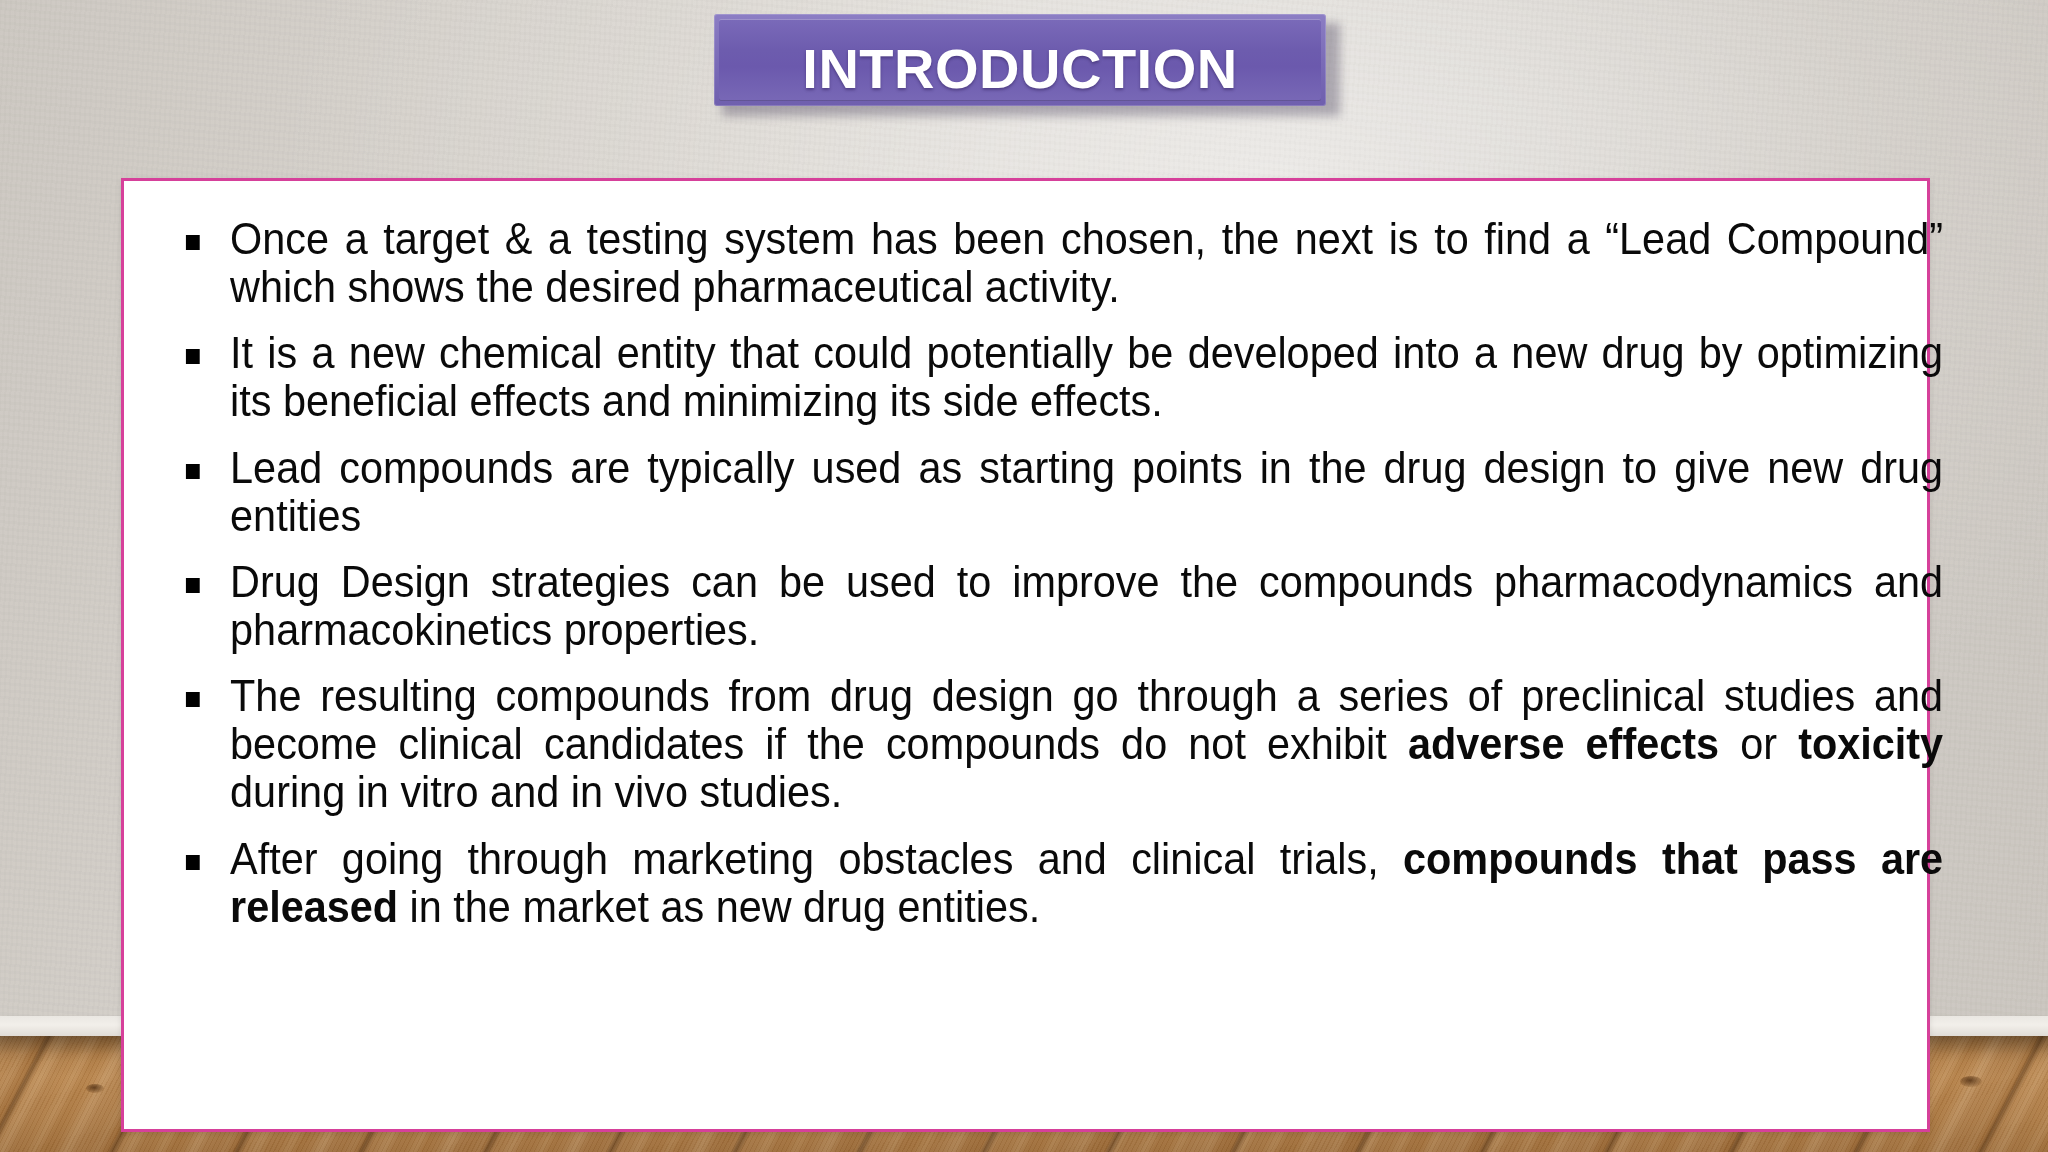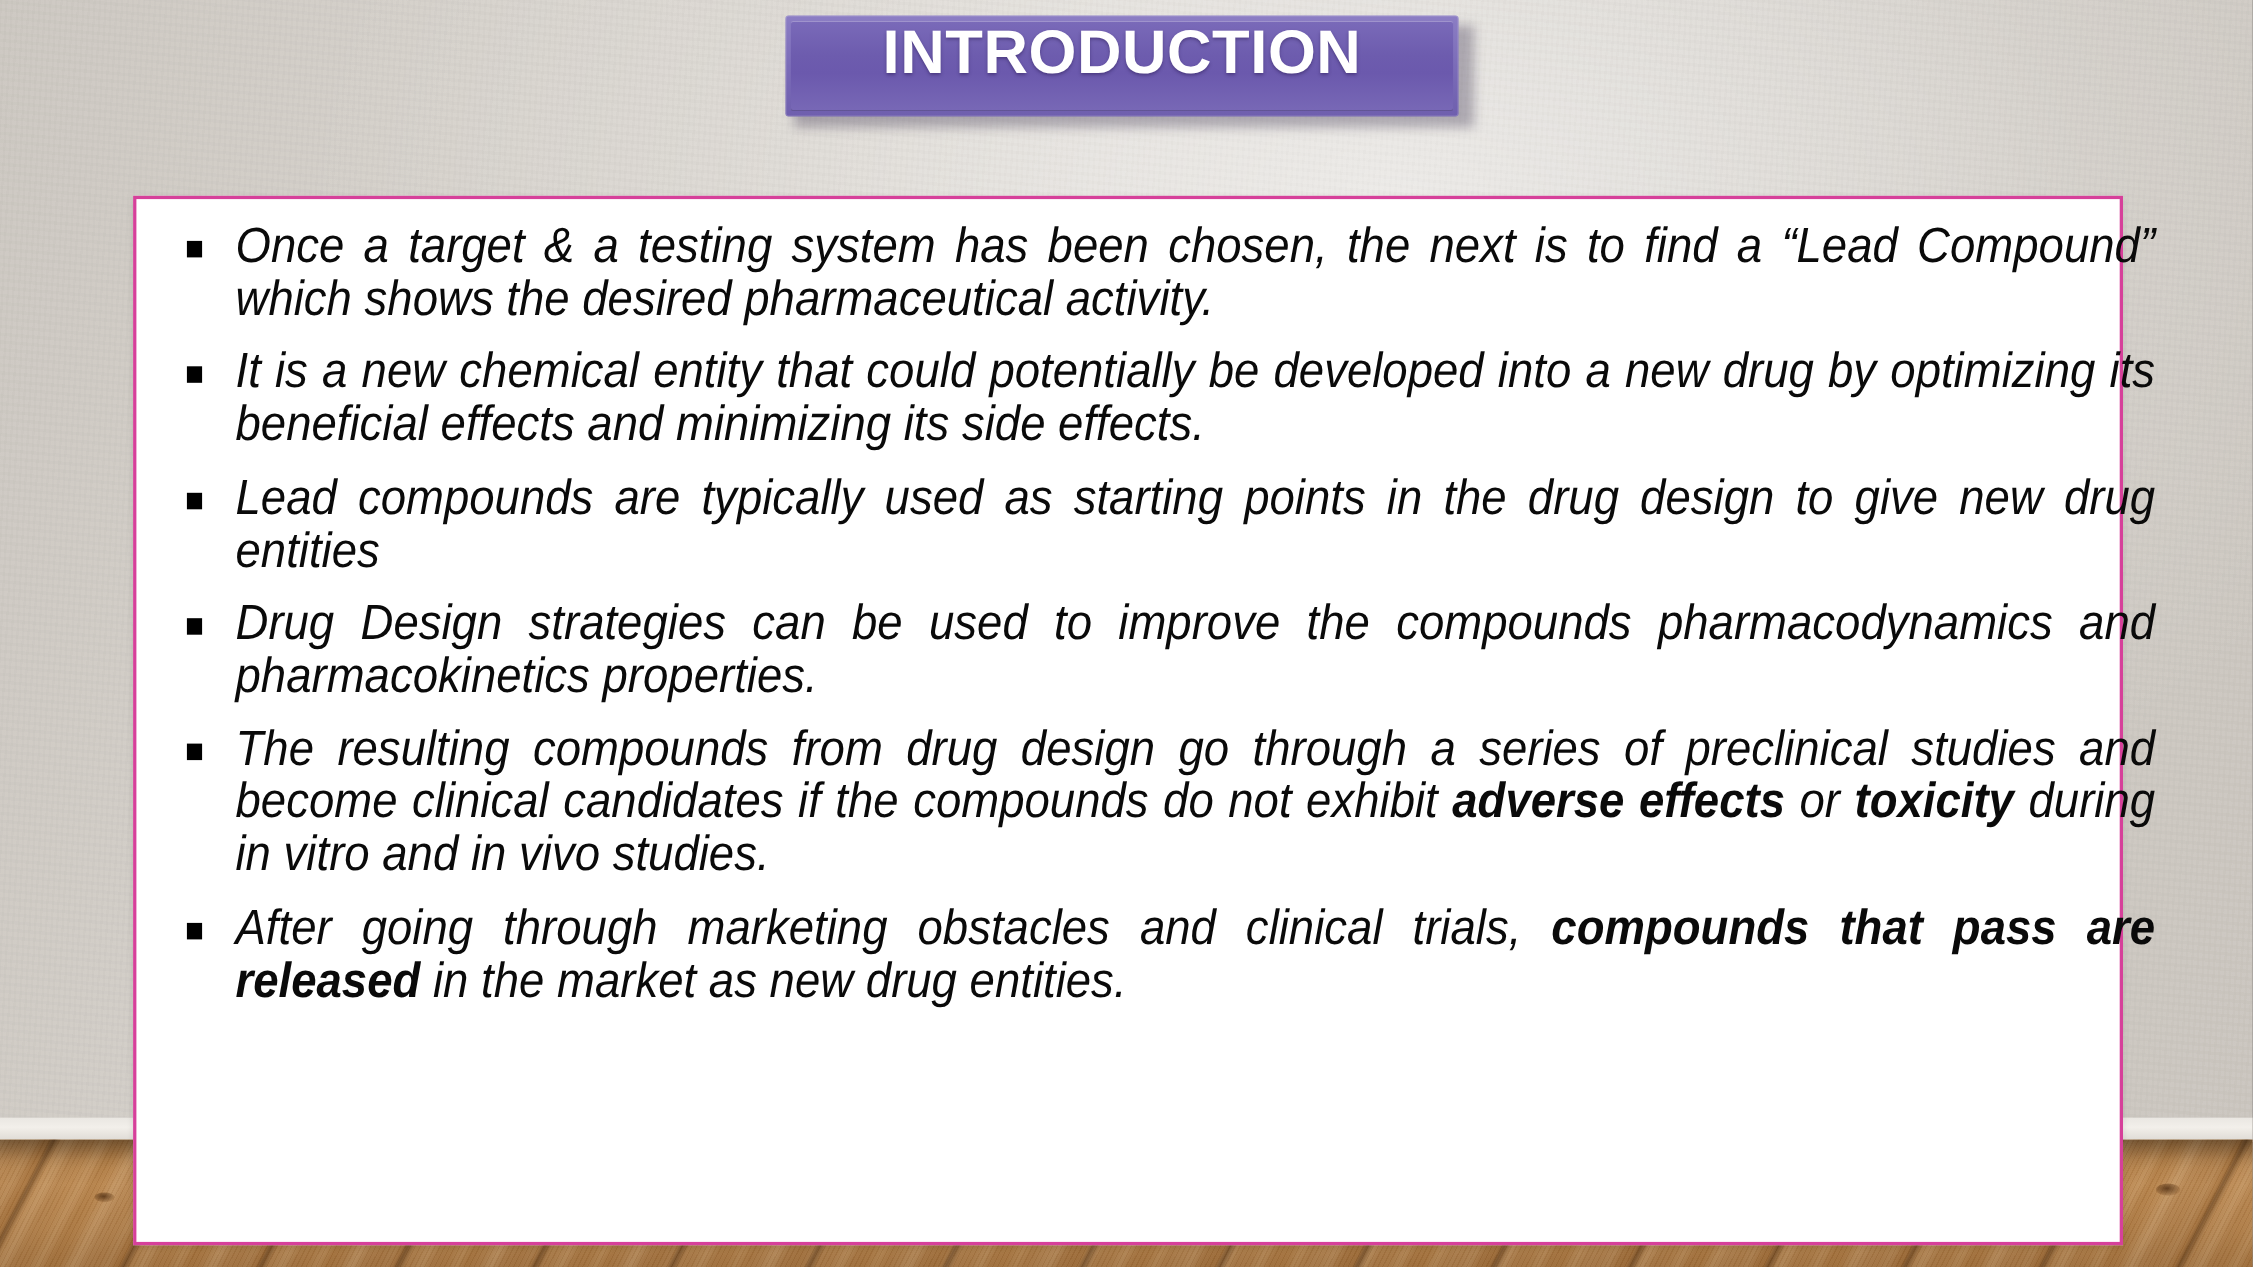--- a/index.html
+++ b/index.html
@@ -133,21 +133,21 @@
     position: absolute;
     left: 5px; top: 5px;
     width: 602px;
     height: 82px;
     border-radius: 2px;
     background: linear-gradient(180deg, #7a6ab9 0%, #6d5cae 38%, #6b59ad 58%, #7868b6 100%);
     box-shadow:
       inset 0 1px 0 rgba(255,255,255,0.28),
       inset 0 -1px 0 rgba(0,0,0,0.18);
     display: flex;
-    align-items: flex-start;
+    align-items: flex-end;
     justify-content: center;
   }
   .title-text {
     font-family: "Liberation Sans", sans-serif;
     font-weight: bold;
     font-size: 56px;
     letter-spacing: 0.5px;
     color: #ffffff;
     text-shadow: 0 2px 3px rgba(40,25,80,0.45);
     white-space: nowrap;
@@ -164,23 +164,22 @@
     height: 954px;
     background: #ffffff;
     border: 3px solid #d6409a;
     box-sizing: border-box;
     box-shadow: 0 2px 6px rgba(0,0,0,0.10);
     padding: 18px 36px 10px 22px;
   }
 
   ul.bullets {
     list-style: none;
-    margin: 0;
+    margin: 16px;
     padding: 0;
-    font-style: italic;
   }
   li.bullet {
     position: relative;
     padding-left: 74px;
     margin-bottom: 18px;
     color: #0a0a0a;
     font-family: "Liberation Sans", sans-serif;
     font-stretch: condensed;
     font-size: 45px;
     line-height: 1.07;

